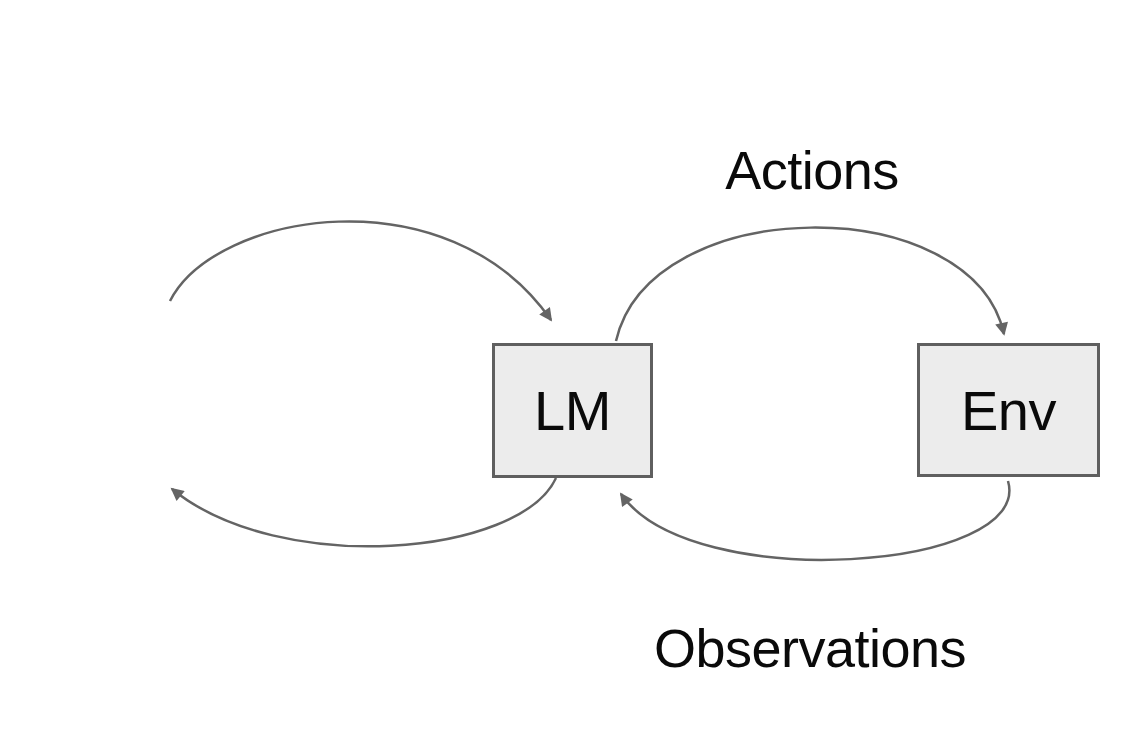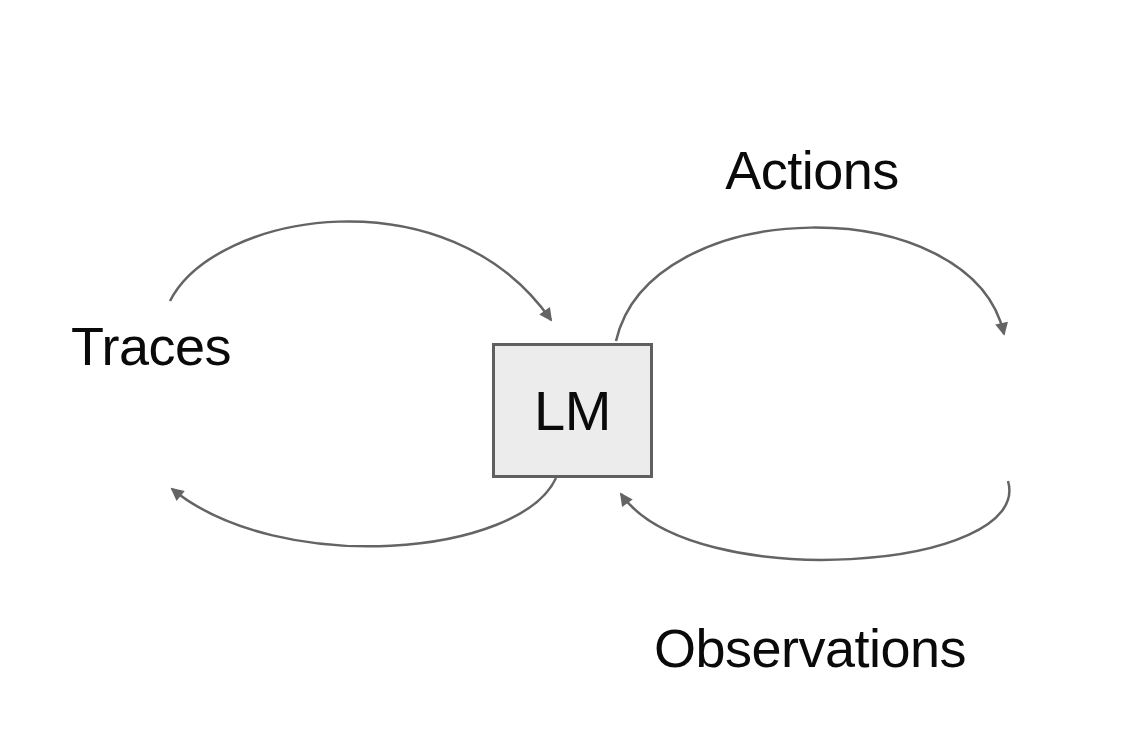--- a/index.html
+++ b/index.html
@@ -91,25 +91,27 @@
         <path d="M 0 0 L 10 5 L 0 10 z" fill="#646464"></path>
       </marker>
     </defs>
     <path class="edge-path" marker-end="url(#arrowhead)" d="M 170 301 C 215 212, 448 172, 551 320"></path>
     <path class="edge-path" marker-end="url(#arrowhead)" d="M 556 478 C 520 556, 280 577, 172 489"></path>
     <path class="edge-path" marker-end="url(#arrowhead)" d="M 616 341 C 650 192, 972 190, 1004 334"></path>
     <path class="edge-path" marker-end="url(#arrowhead)" d="M 1008 481 C 1034 570, 692 596, 621 494"></path>
   </svg>
 
   <div class="edge-label" id="label-reasoning">
-    <div>Traces</div>
   </div>
 
   <div class="edge-label" id="label-actions">Actions</div>
 
   <div class="edge-label" id="label-observations">Observations</div>
 
   <div class="node-box" id="node-lm">
     <span>LM</span>
   </div>
 
+  <div class="node-box" id="node-env">
+    <span>Env</span>
+  </div>
 
 </div>
 
 </body></html>

